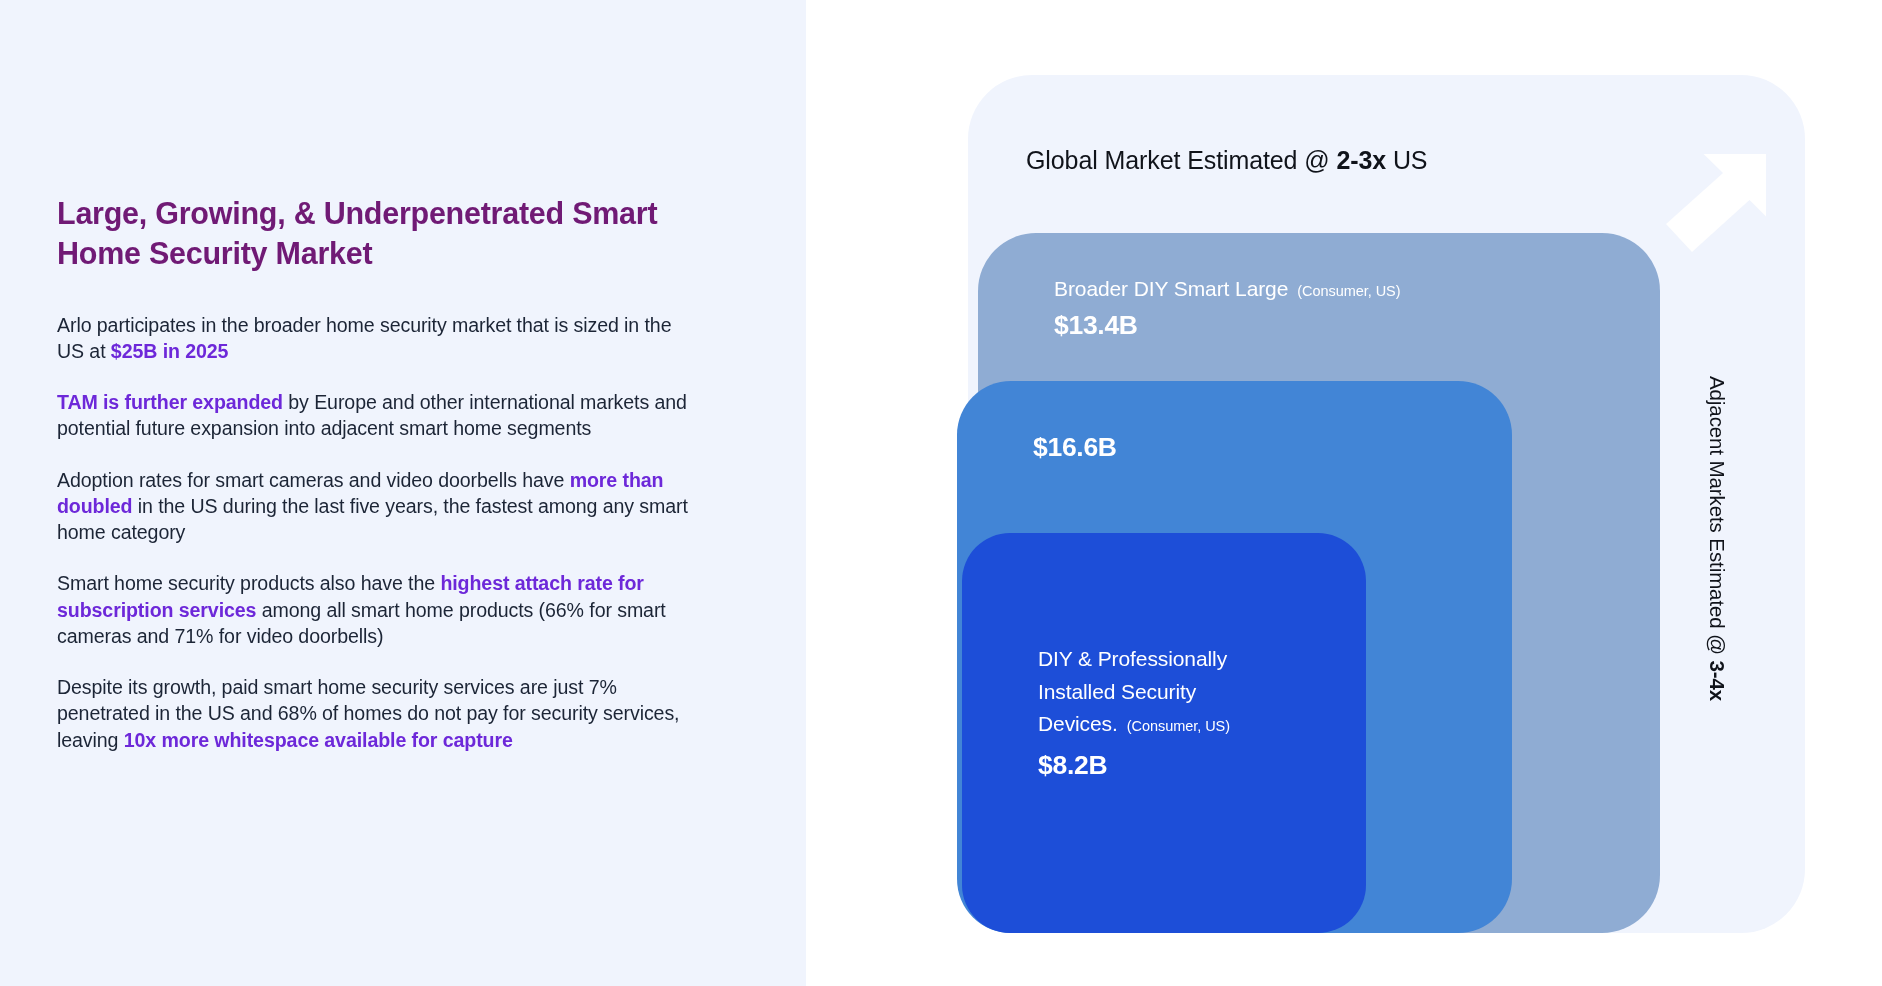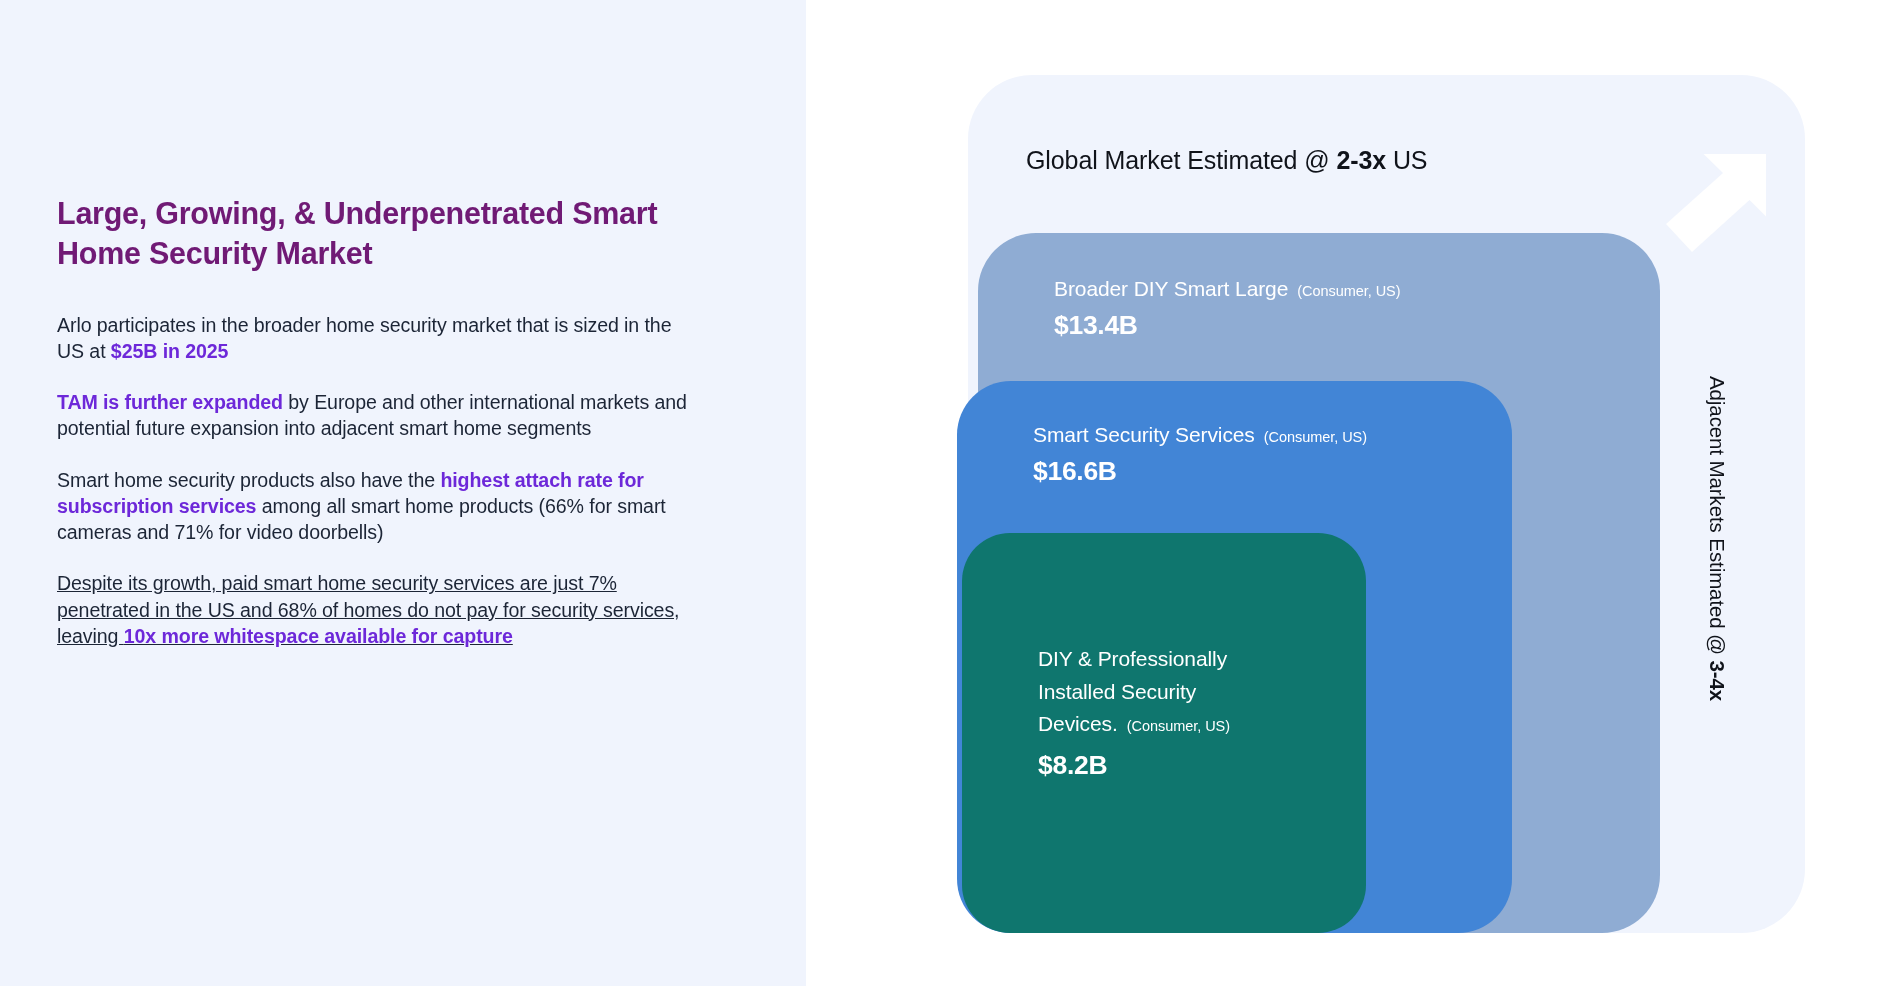--- a/index.html
+++ b/index.html
@@ -45,21 +45,21 @@
     margin-bottom: 38px;
   }
 
   .para {
     font-size: 19.6px;
     line-height: 1.34;
     color: #1c2536;
     margin-bottom: 25px;
     letter-spacing: -0.1px;
   }
-  .para:last-child { margin-bottom: 0; text-decoration: underline; }
+  .para:last-child { margin-bottom: 0; }
 
   .hl {
     color: #6d28d9;
     font-weight: bold;
     text-align: center;
   }
 
   
   #diagram {
     position: absolute;
@@ -186,20 +186,21 @@
 
 <div id="slide">
 
   <div id="left-panel">
     <div id="left-inner">
 
       <h1 id="page-title">Large, Growing, &amp; Underpenetrated Smart Home Security Market</h1>
 
       <p class="para" id="para-0"><span>Arlo participates in the broader home security market that is sized in the US at </span><span class="hl">$25B in 2025</span></p>
       <p class="para" id="para-1"><span class="hl">TAM is further expanded</span><span> by Europe and other international markets and potential future expansion into adjacent smart home segments</span></p>
+      <p class="para" id="para-2"><span>Adoption rates for smart cameras and video doorbells have </span><span class="hl">more than doubled</span><span> in the US during the last five years, the fastest among any smart home category</span></p>
       <p class="para" id="para-3"><span>Smart home security products also have the </span><span class="hl">highest attach rate for subscription services</span><span> among all smart home products (66% for smart cameras and 71% for video doorbells)</span></p>
       <p class="para" id="para-4"><span>Despite its growth, paid smart home security services are just 7% penetrated in the US and 68% of homes do not pay for security services, leaving </span><span class="hl">10x more whitespace available for capture</span></p>
 
     </div>
   </div>
 
   <div id="diagram">
 
     <div id="outer-container"></div>
 
@@ -215,28 +216,25 @@
       <div class="tier-text">
         <div>
           <span class="tier-head">Broader DIY Smart Large</span><span class="tier-sub">(Consumer, US)</span>
         </div>
         <div class="tier-value">$13.4B</div>
       </div>
     </div>
 
     <div class="tier" id="tier-services" style="background: rgb(66, 133, 214);">
       <div class="tier-text">
-        <div>
-          <span class="tier-head">Smart Security Services</span><span class="tier-sub">(Consumer, US)</span>
-        </div>
         <div class="tier-value">$16.6B</div>
       </div>
     </div>
 
-    <div class="tier" id="tier-devices" style="background: #0f766e;">
+    <div class="tier" id="tier-devices" style="background: #1d4ed8;">
       <div class="tier-text">
         <div class="tier-head-multiline">DIY &amp; Professionally</div>
         <div class="tier-head-multiline">Installed Security</div>
         <div>
           <span class="tier-head-multiline">Devices.</span><span class="tier-sub">(Consumer, US)</span>
         </div>
         <div class="tier-value">$8.2B</div>
       </div>
     </div>
 

